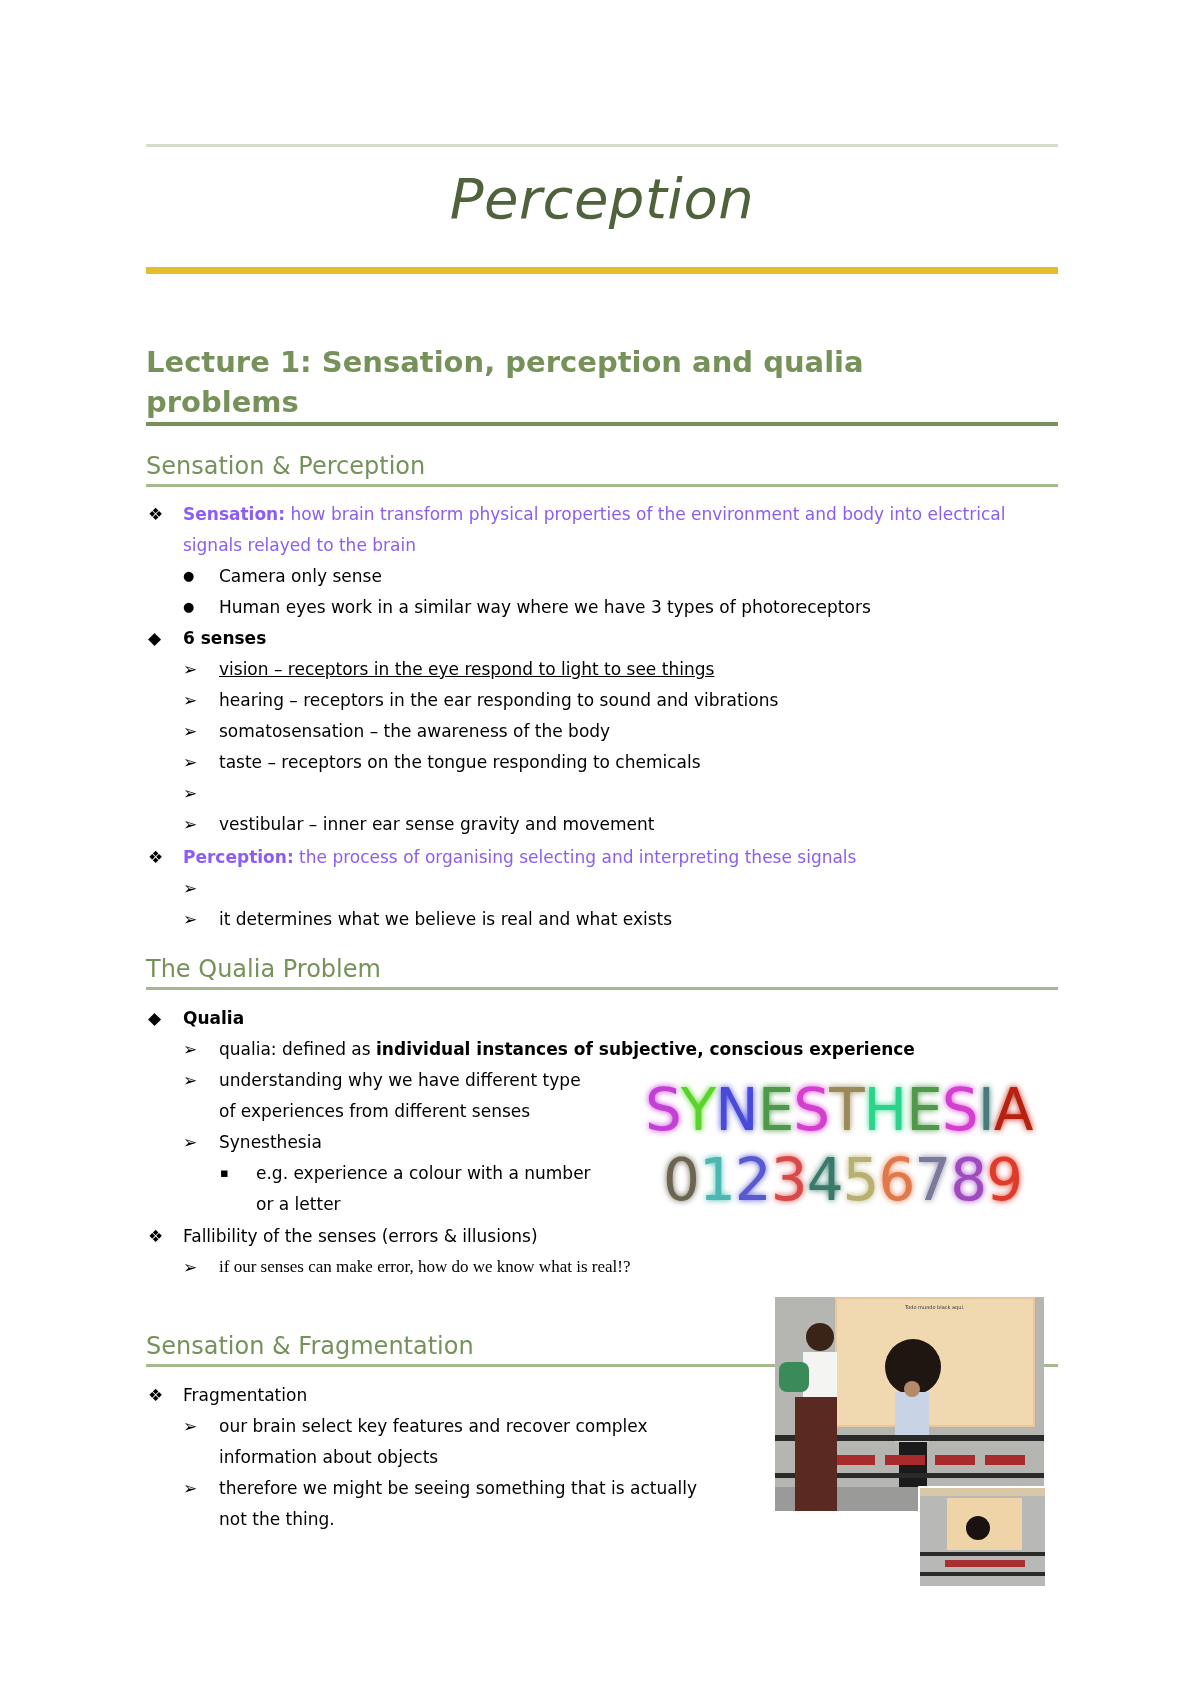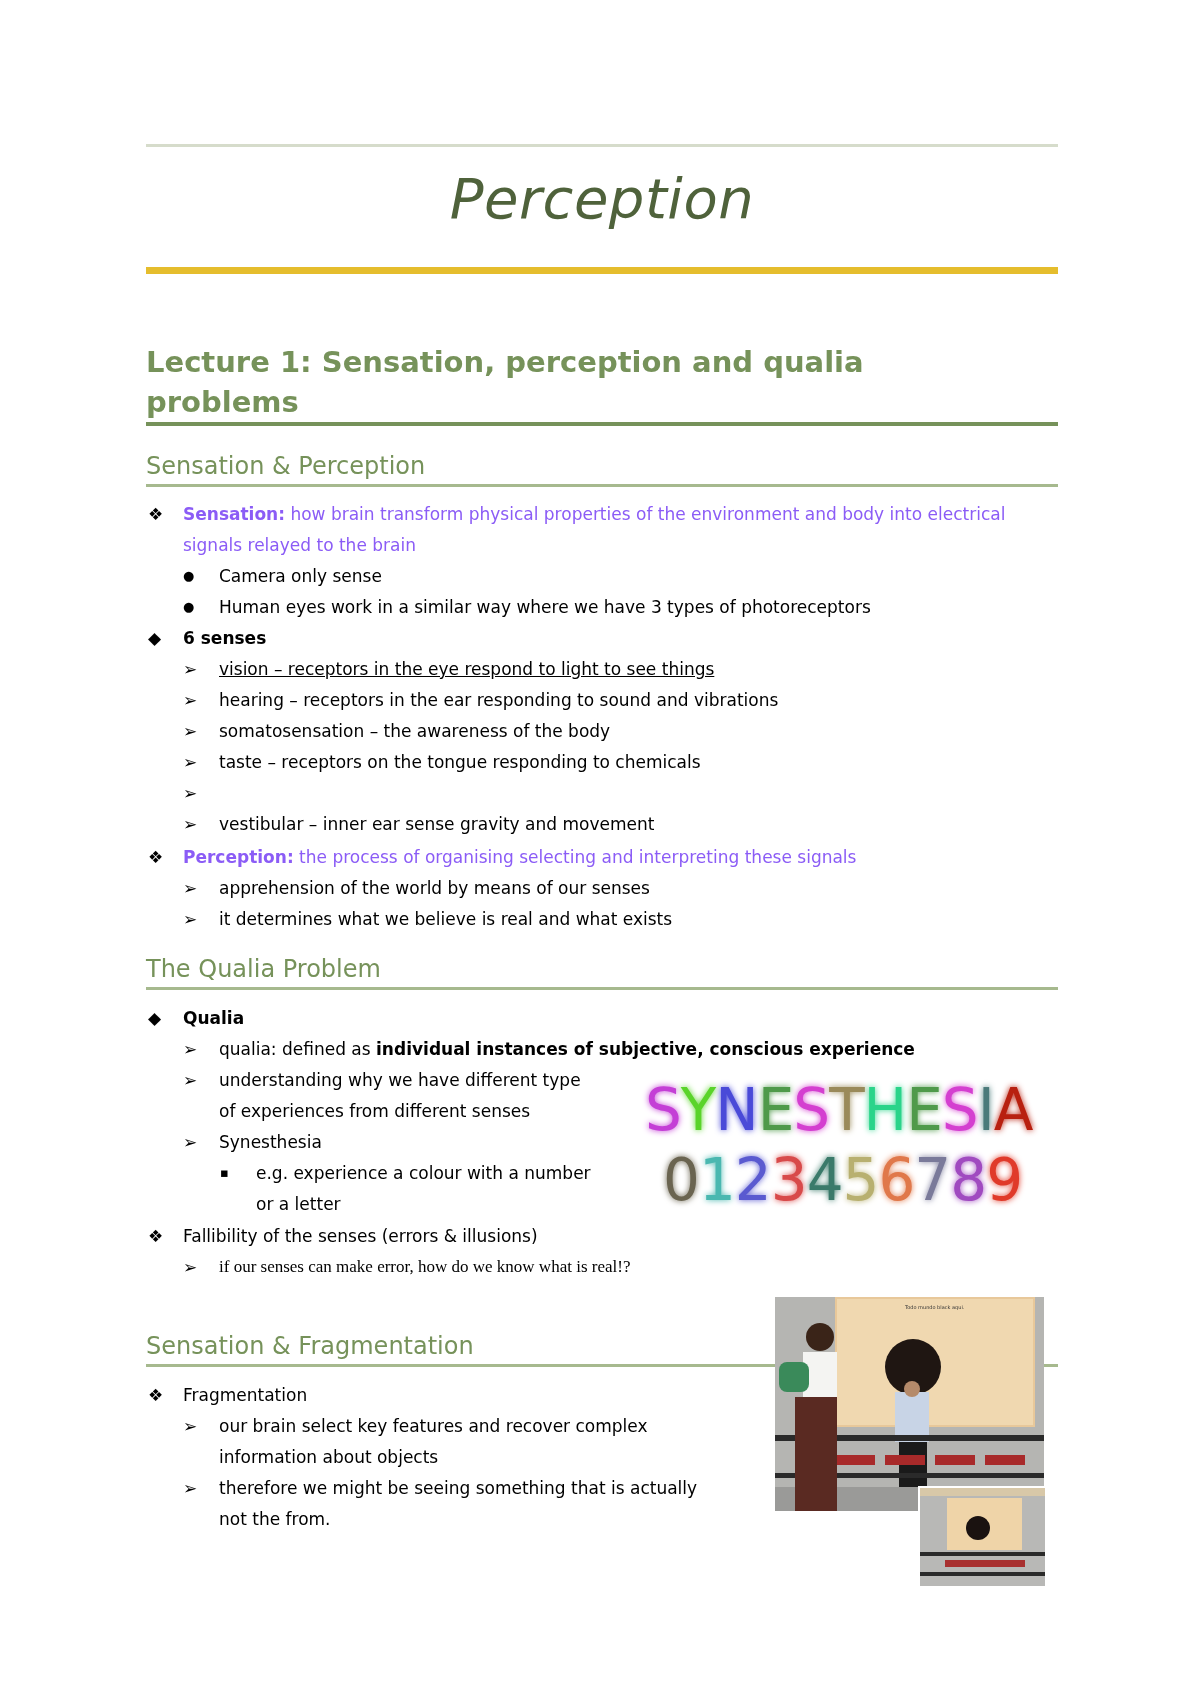--- a/index.html
+++ b/index.html
@@ -67,21 +67,20 @@
   <div class="line" style="left:219px;top:751px;">taste – receptors on the tongue responding to chemicals</div>
   <span class="mk" style="left:183px;top:782px;">➢</span>
   <span class="mk" style="left:183px;top:813px;">➢</span>
   <div class="line" style="left:219px;top:813px;">vestibular – inner ear sense gravity and movement</div>
 
   <span class="mk" style="left:148px;top:846px;">❖</span>
   <div class="line" style="left:183px;top:846px;">
     <span class="orange bold">Perception:</span><span class="orange"> the process of organising selecting and interpreting these signals</span>
   </div>
   <span class="mk" style="left:183px;top:877px;">➢</span>
-  <div class="line" style="left:219px;top:877px;">apprehension of the world by means of our senses</div>
   <span class="mk" style="left:183px;top:908px;">➢</span>
   <div class="line" style="left:219px;top:908px;">it determines what we believe is real and what exists</div>
 
   <div class="h2" style="top:955px;">The Qualia Problem</div>
   <div class="h2-rule" style="top:987px;"></div>
 
   <span class="mk" style="left:148px;top:1007px;">◆</span>
   <div class="line bold" style="left:183px;top:1007px;">Qualia</div>
 
   <span class="mk" style="left:183px;top:1038px;">➢</span>
@@ -114,21 +113,21 @@
   <div class="h2" style="top:1332px;">Sensation &amp; Fragmentation</div>
   <div class="h2-rule" style="top:1364px;"></div>
 
   <span class="mk" style="left:148px;top:1384px;">❖</span>
   <div class="line" style="left:183px;top:1384px;">Fragmentation</div>
   <span class="mk" style="left:183px;top:1415px;">➢</span>
   <div class="line" style="left:219px;top:1415px;">our brain select key features and recover complex</div>
   <div class="line" style="left:219px;top:1446px;">information about objects</div>
   <span class="mk" style="left:183px;top:1477px;">➢</span>
   <div class="line" style="left:219px;top:1477px;">therefore we might be seeing something that is actually</div>
-  <div class="line" style="left:219px;top:1508px;">not the from.</div>
+  <div class="line" style="left:219px;top:1508px;">not the thing.</div>
 
   <div class="photo-main">
     <svg width="269" height="214" viewBox="0 0 269 214">
       <rect x="0" y="0" width="269" height="214" fill="#b5b5b2"></rect>
       <rect x="60" y="0" width="200" height="130" fill="#e8c89a"></rect>
       <rect x="62" y="2" width="196" height="126" fill="#f0d8b0"></rect>
       <text x="130" y="12" font-size="5" fill="#333" font-family="DejaVu Sans, sans-serif">Todo mundo black aqui.</text>
       <circle cx="138" cy="70" r="28" fill="#1f1612"></circle>
       <rect x="120" y="95" width="34" height="50" fill="#c8d4e6"></rect>
       <circle cx="137" cy="92" r="8" fill="#b58a6a"></circle>

